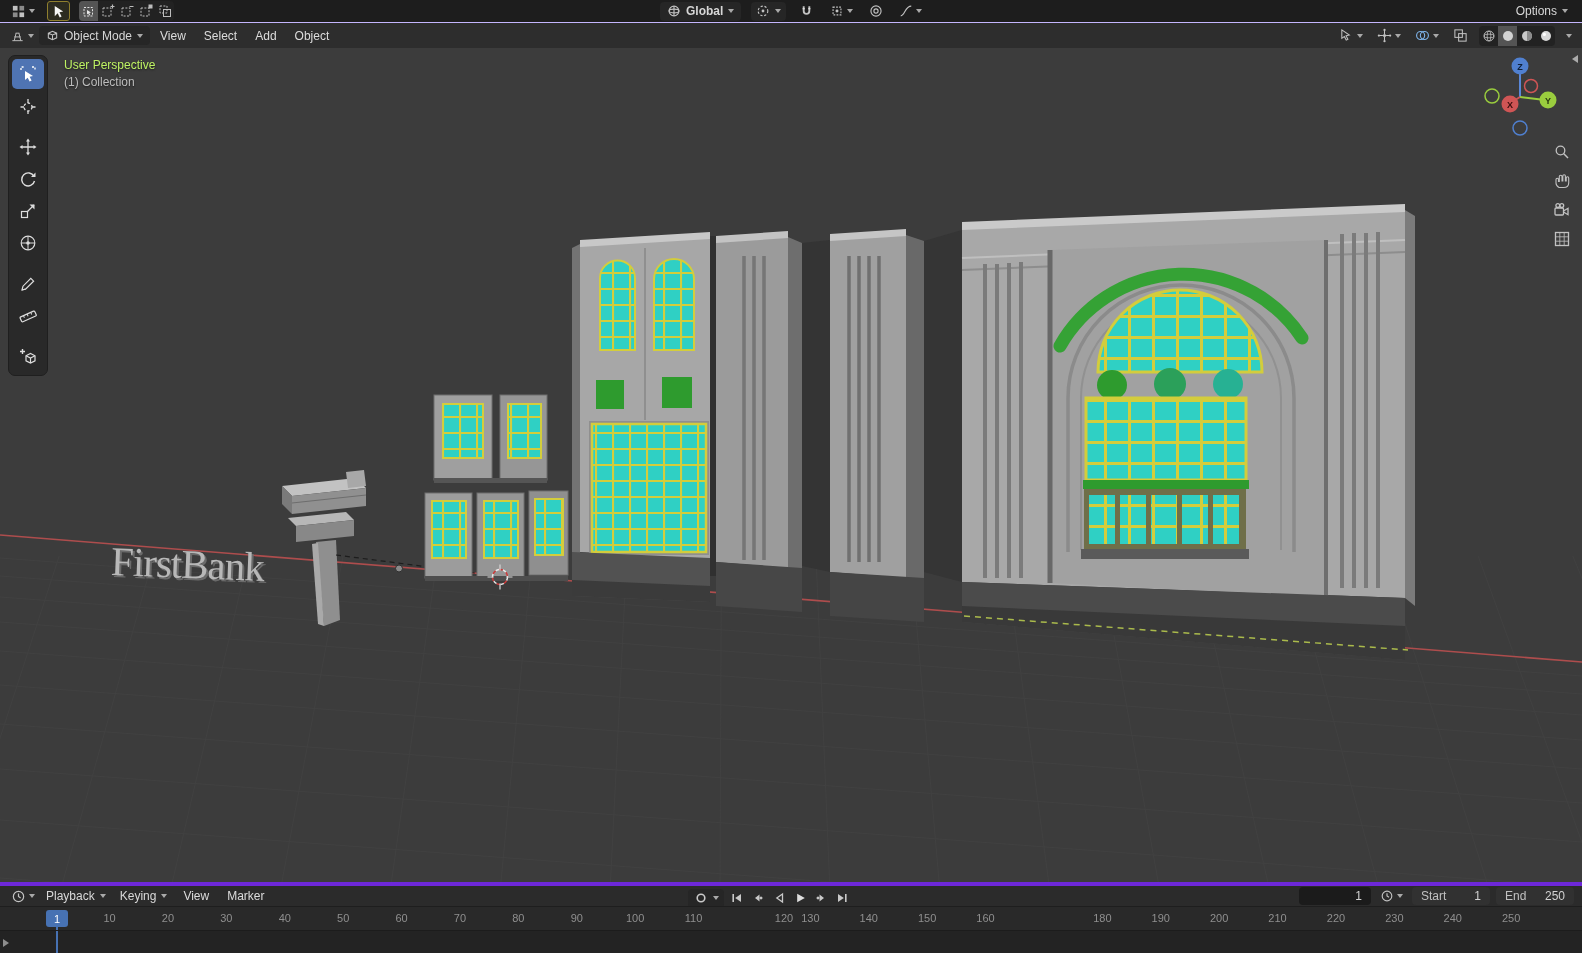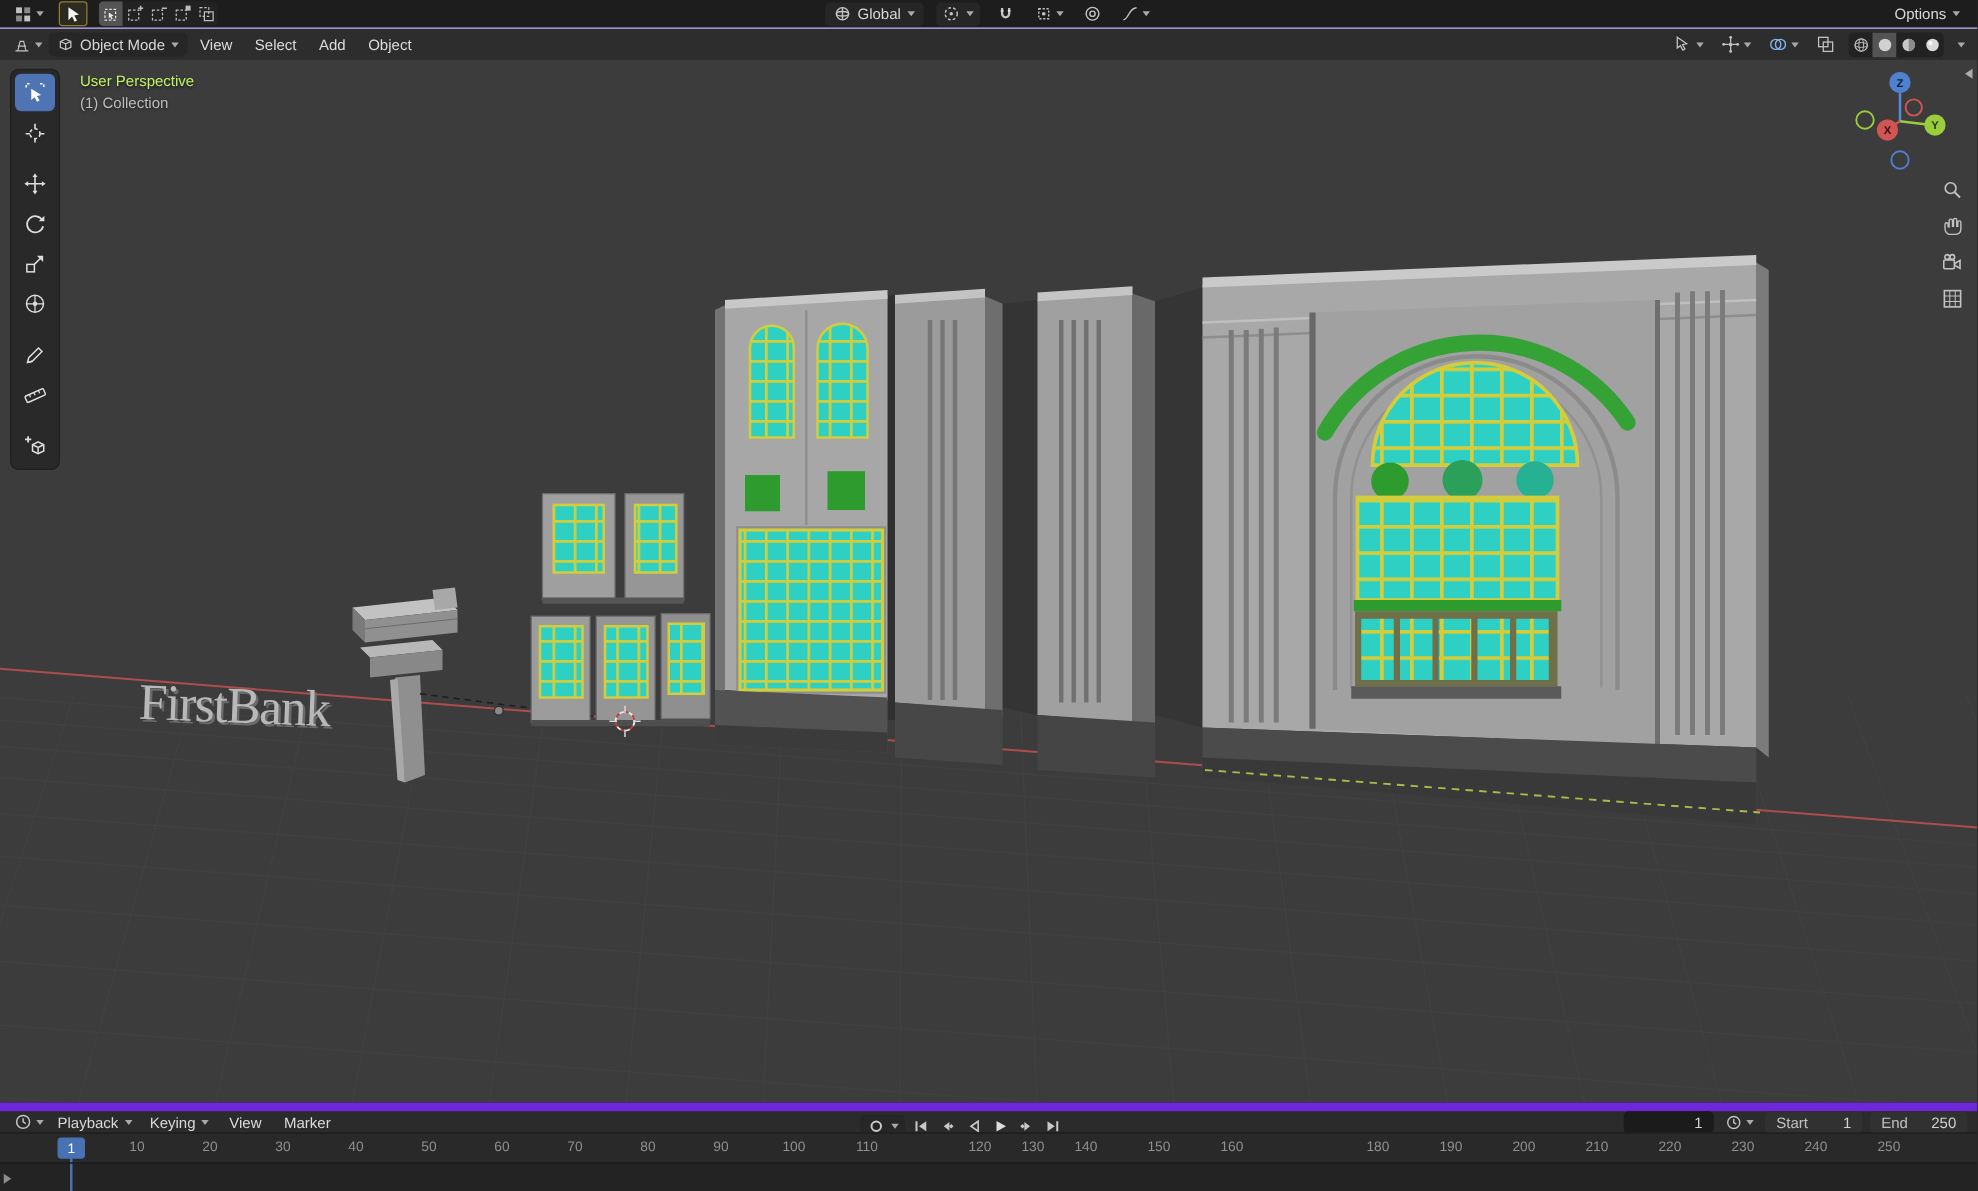--- a/index.html
+++ b/index.html
@@ -3,21 +3,21 @@
 <meta charset="utf-8">
 <style>
   *{box-sizing:border-box;}
   html,body{margin:0;padding:0;}
   body{width:1582px;height:953px;background:#101010;font-family:"Liberation Sans","DejaVu Sans",sans-serif;font-size:12px;color:#d6d6d6;overflow:hidden;}
   .app{width:1582px;height:953px;display:flex;flex-direction:column;position:relative;}
 
   
   .topbar{height:22px;background:#1d1d1d;display:flex;align-items:center;padding:0 8px;position:relative;flex:0 0 auto;}
   .tb-left{display:flex;align-items:center;gap:9px;}
-  .tb-center{position:absolute;left:660px;top:0;height:22px;display:flex;align-items:center;gap:10px;}
+  .tb-center{position:absolute;left:660px;top:0;height:22px;display:flex;align-items:center;gap:10px;font-weight:bold;}
   .tb-right{margin-left:auto;display:flex;align-items:center;}
   .chev{width:0;height:0;border-left:3.5px solid transparent;border-right:3.5px solid transparent;border-top:4px solid #a9a9a9;display:inline-block;flex:0 0 auto;}
   .pill{display:flex;align-items:center;gap:5px;background:#262626;border-radius:4px;padding:2px 7px;height:19px;}
   .flat{display:flex;align-items:center;gap:5px;padding:2px 6px;border-radius:3px;height:19px;color:#d8d8d8;}
   .iconbtn{display:flex;align-items:center;gap:3px;padding:1px 3px;border-radius:3px;}
   .tool-header-btn{width:23px;height:20px;display:flex;align-items:center;justify-content:center;border:1px solid #8f7f2e;border-radius:3px;background:#2c2b20;}
   .seggroup{display:flex;background:#222;border-radius:4px;overflow:hidden;height:20px;align-items:stretch;}
   .seg{width:19px;display:flex;align-items:center;justify-content:center;}
   .seg.active{background:#545454;}
 
@@ -33,21 +33,21 @@
   .toolbar{position:absolute;left:8px;top:7px;width:40px;background:rgba(41,41,41,.96);border:1px solid #1f1f1f;border-radius:7px;padding:3px;display:flex;flex-direction:column;gap:2px;}
   .tool{height:30px;border-radius:5px;display:flex;align-items:center;justify-content:center;}
   .tool.active{background:#4f74b3;}
   .tgap{height:7px;}
   .side-icons{position:absolute;right:12px;top:96px;display:flex;flex-direction:column;gap:13px;align-items:center;}
   .side-icons span{display:flex;}
   .nav-gizmo{position:absolute;right:17px;top:4px;}
   .sidebar-toggle{position:absolute;right:4px;top:7px;width:0;height:0;border-top:4px solid transparent;border-bottom:4px solid transparent;border-right:6px solid #c0c0c0;opacity:.85;}
 
   
-  .t-header{height:24px;background:#2b2b2b;border-top:7px solid #6d28d9;display:flex;align-items:center;padding:0 8px;position:relative;flex:0 0 auto;}
+  .t-header{height:24px;background:#2b2b2b;border-top:4px solid #6d28d9;display:flex;align-items:center;padding:0 8px;position:relative;flex:0 0 auto;}
   .th-left{display:flex;align-items:center;gap:2px;}
   .transport{position:absolute;left:688px;top:0;height:24px;display:flex;align-items:center;gap:5px;}
   .tbtn{display:flex;align-items:center;justify-content:center;padding:1px;}
   .th-right{margin-left:auto;display:flex;align-items:center;gap:6px;}
   .field{background:#1b1b1b;border-radius:4px;height:18px;display:flex;align-items:center;padding:0 9px;color:#d2d2d2;}
   .field.range{background:#313131;width:78px;}
   .frame-field{width:72px;justify-content:flex-end;}
   .range .lab{color:#c0c0c0;}
   .range .val{margin-left:auto;}
   .ruler{height:24px;background:#292929;border-top:1px solid #1e1e1e;position:relative;flex:0 0 auto;overflow:hidden;}
@@ -619,21 +619,21 @@
         <span class="tick" style="left: 226.36px;">30</span>
         <span class="tick" style="left: 284.76px;">40</span>
         <span class="tick" style="left: 343.16px;">50</span>
         <span class="tick" style="left: 401.56px;">60</span>
         <span class="tick" style="left: 459.96px;">70</span>
         <span class="tick" style="left: 518.36px;">80</span>
         <span class="tick" style="left: 576.76px;">90</span>
         <span class="tick" style="left: 635.16px;">100</span>
         <span class="tick" style="left: 693.56px;">110</span>
         <span class="tick" style="left: 751.96px; margin-left: 32px;">120</span>
-        <span class="tick" style="left: 810.36px; margin-left: 16px;">130</span>
+        <span class="tick" style="left: 810.36px;">130</span>
         <span class="tick" style="left: 868.76px;">140</span>
         <span class="tick" style="left: 927.16px;">150</span>
         <span class="tick" style="left: 985.56px;">160</span>
         <span class="tick" style="left: 1043.96px; margin-top: 18px;">170</span>
         <span class="tick" style="left: 1102.36px;">180</span>
         <span class="tick" style="left: 1160.76px;">190</span>
         <span class="tick" style="left: 1219.16px;">200</span>
         <span class="tick" style="left: 1277.56px;">210</span>
         <span class="tick" style="left: 1335.96px;">220</span>
         <span class="tick" style="left: 1394.36px;">230</span>

